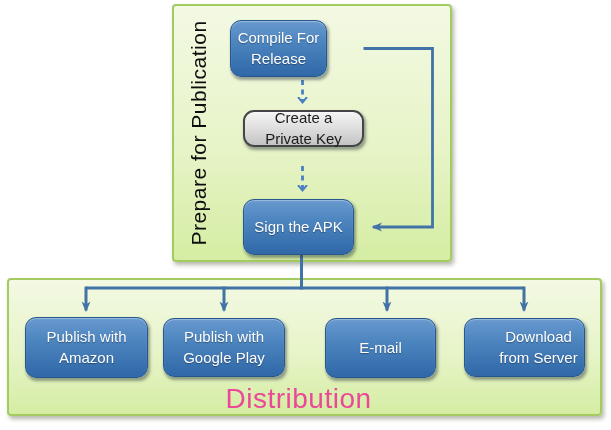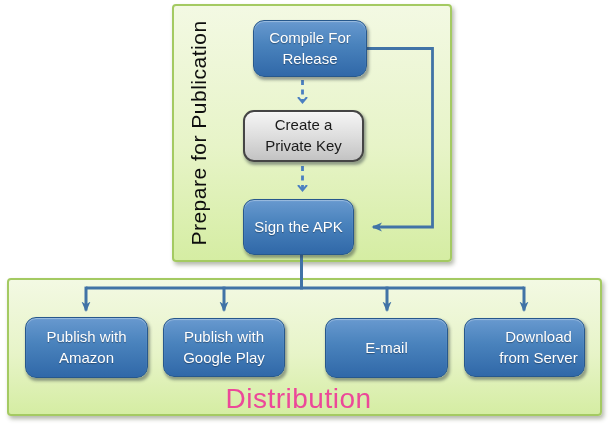--- a/index.html
+++ b/index.html
@@ -62,26 +62,26 @@
     border: 1px solid #27588c;
     color: #ffffff;
     text-shadow: 0 1px 1px rgba(0,0,0,0.35);
   }
   .node-gray {
     background: linear-gradient(180deg, #f5f5f5 0%, #dedede 50%, #c3c3c3 100%);
     border: 2px solid #454545;
     color: #1a1a1a;
   }
 
-  .n-compile  { left: 253px; top: 20px;  width: 114px; height: 57px; }
-  .n-create   { left: 243px; top: 110px; width: 121px; height: 52px; }
+  .n-compile  { left: 230px; top: 20px;  width: 97px; height: 57px; }
+  .n-create   { left: 243px; top: 110px; width: 121px; height: 37px; }
   .n-sign     { left: 243px; top: 199px; width: 111px; height: 56px; }
   .n-amazon   { left: 25px;  top: 317px; width: 123px; height: 61px; }
   .n-google   { left: 163px; top: 318px; width: 122px; height: 59px; }
-  .n-email    { left: 325px; top: 318px; width: 123px; height: 60px; }
+  .n-email    { left: 325px; top: 318px; width: 111px; height: 60px; }
   .n-download { left: 464px; top: 318px; width: 121px; height: 59px; padding-left: 28px; }
 
   .wires {
     position: absolute;
     left: 0; top: 0;
     width: 611px; height: 430px;
     pointer-events: none;
   }
 </style>
 </head>

